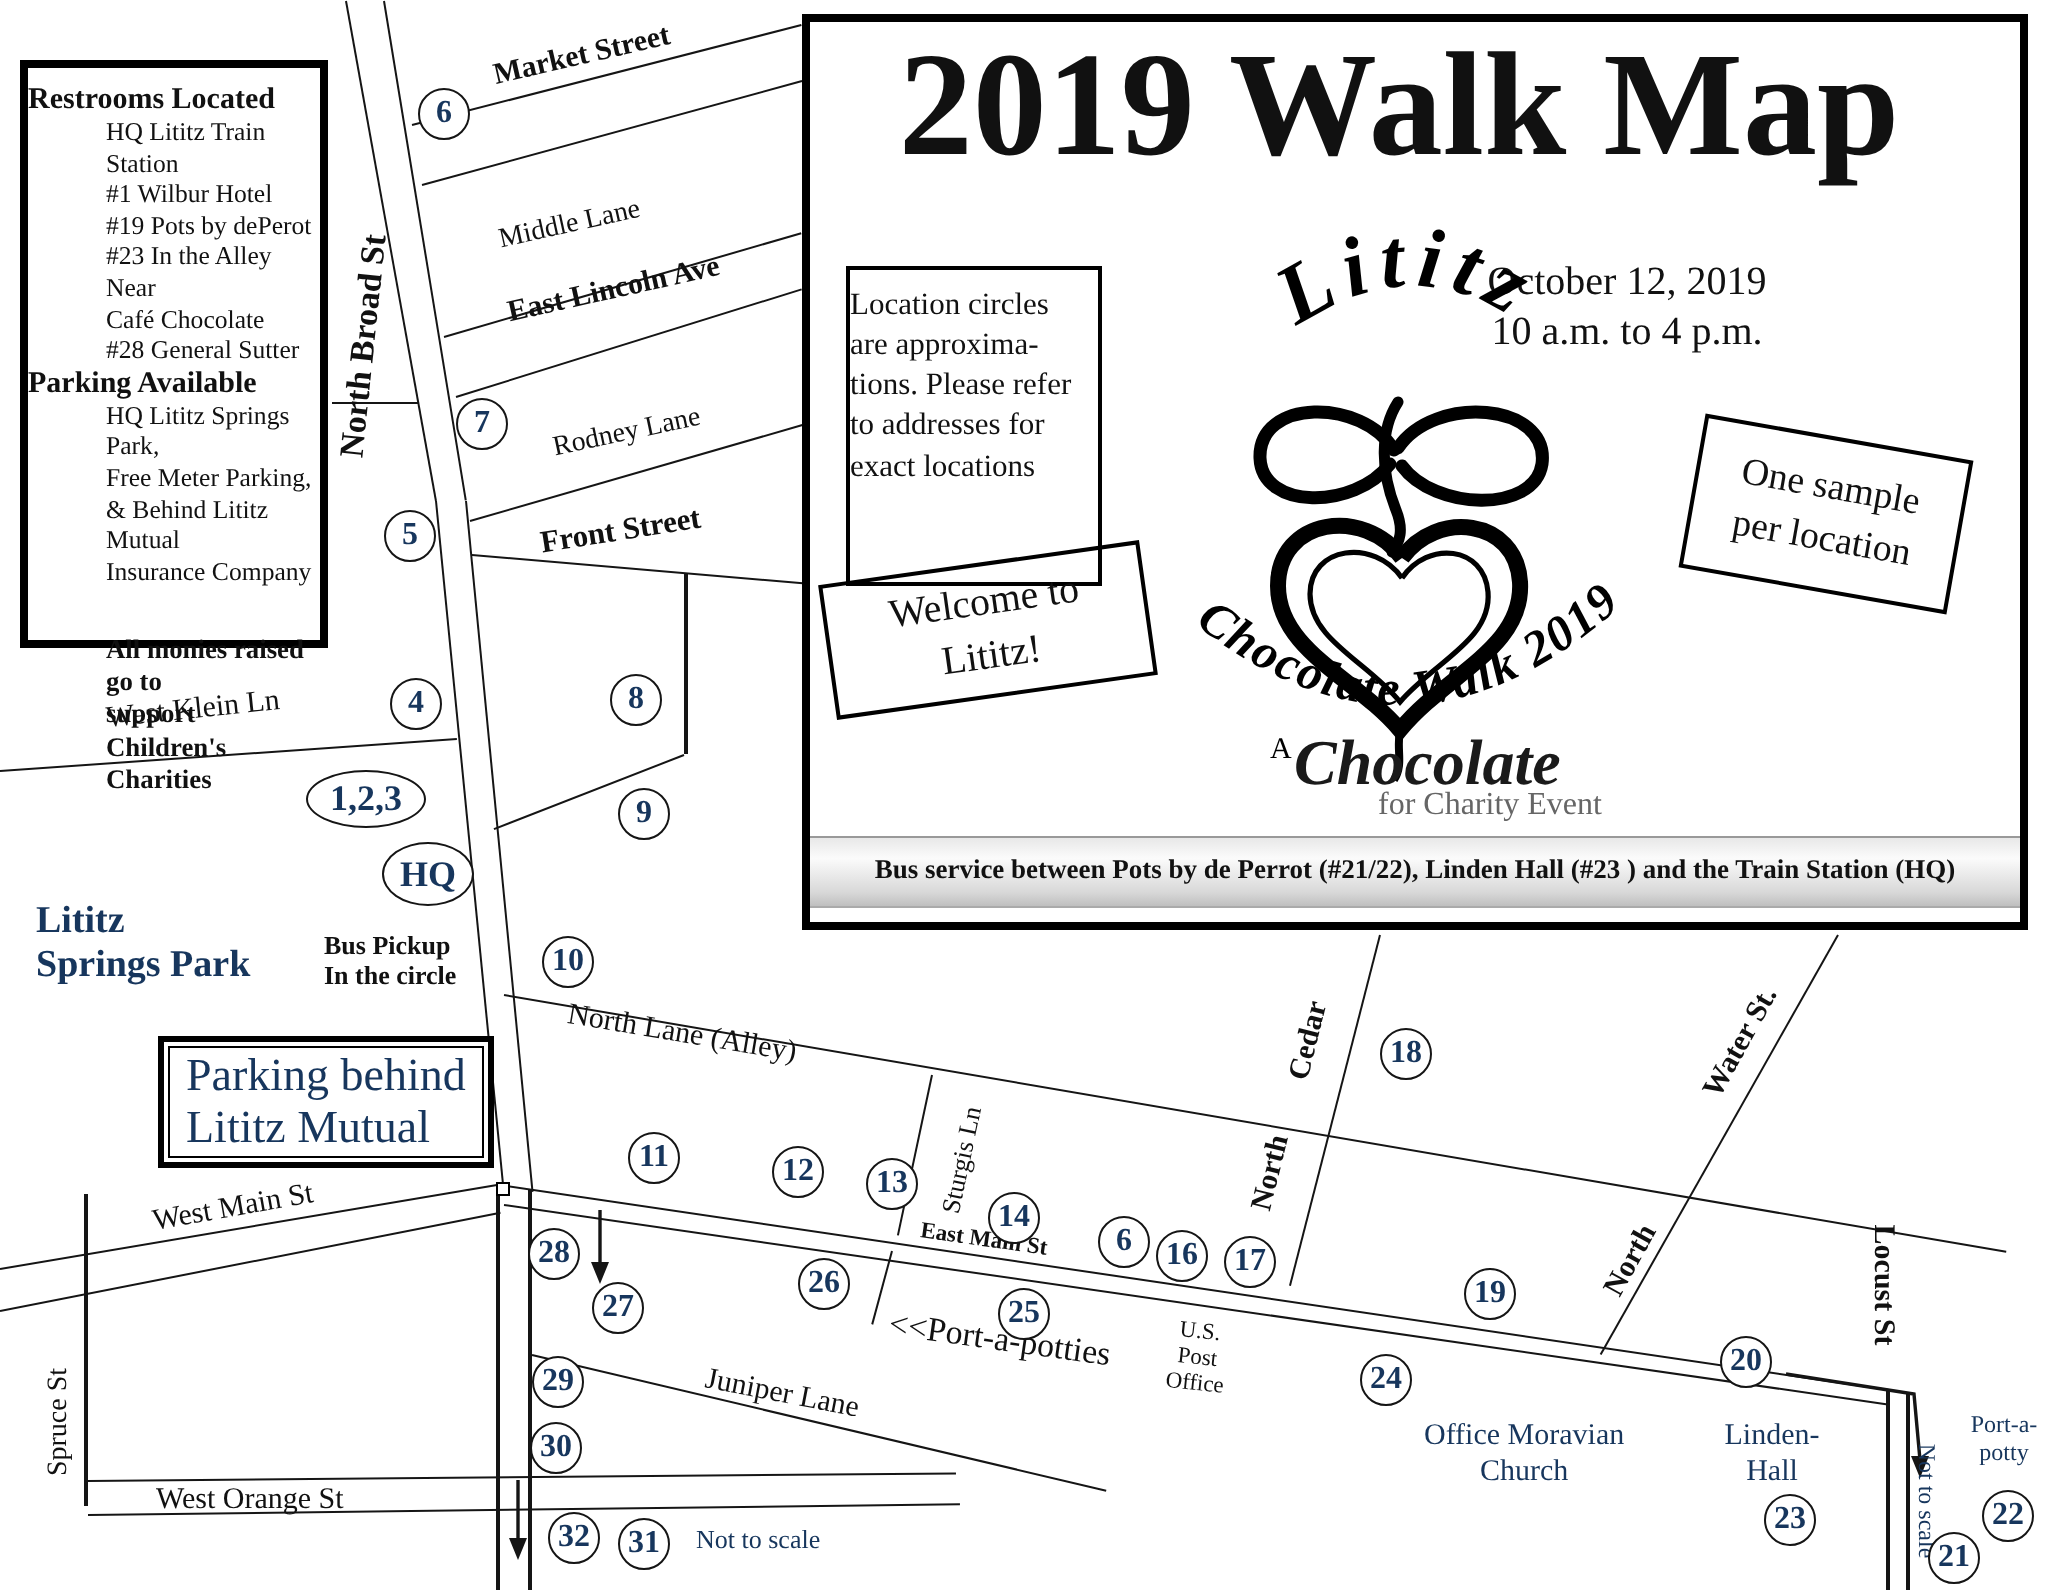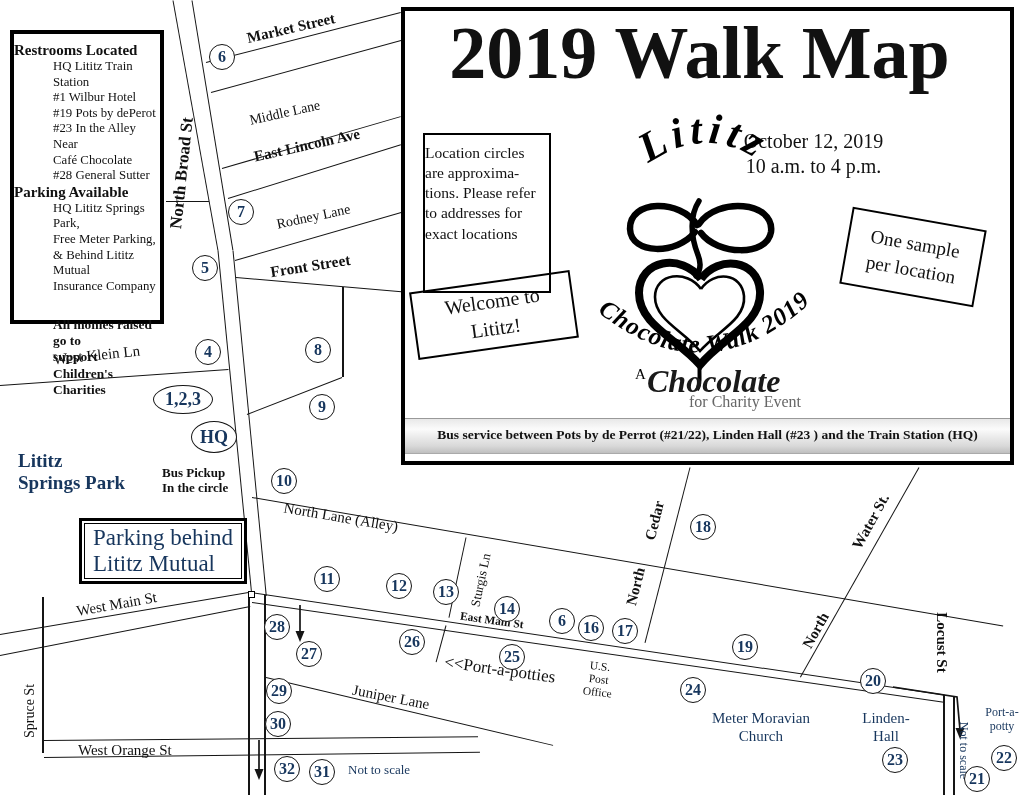--- a/index.html
+++ b/index.html
@@ -138,21 +138,21 @@
   <div class="st b pl" style="left:162px;top:466px;font-size:13px;line-height:1.15">Bus Pickup
 In the circle</div>
   <div id="parkbox">
     <div class="inner pl">Parking behind
 Lititz Mutual</div>
   </div>
   <div class="st" style="left:444px;top:660px;font-size:17px;transform:rotate(8deg)">&lt;&lt;Port-a-potties</div>
   <div class="st pl ctr" style="left:584px;top:660px;font-size:11.5px;line-height:1.15;transform:rotate(6deg)">U.S.
 Post
 Office</div>
-  <div class="st nv pl ctr" style="left:712px;top:709px;font-size:15px;line-height:1.2">Meter Moravian
+  <div class="st nv pl ctr" style="left:712px;top:709px;font-size:15px;line-height:1.2">Office Moravian
 Church</div>
   <div class="st nv pl ctr" style="left:856px;top:709px;width:60px;font-size:15px;line-height:1.2">Linden-
 Hall</div>
   <div class="st nv pl ctr" style="left:980px;top:705px;width:44px;font-size:12px;line-height:1.2">Port-a-
 potty</div>
   <div class="st nv" style="left:348px;top:762px;font-size:13px">Not to scale</div>
   <div class="st nv ctr" style="left:923px;top:743px;width:80px;font-size:12px;transform:rotate(90deg)">Not to scale</div>
 
   <div class="ell" style="left:153px;top:385px;width:60px;height:29px;font-size:18px">1,2,3</div>
   <div class="ell" style="left:191px;top:421px;width:46px;height:32px;font-size:18px">HQ</div>

